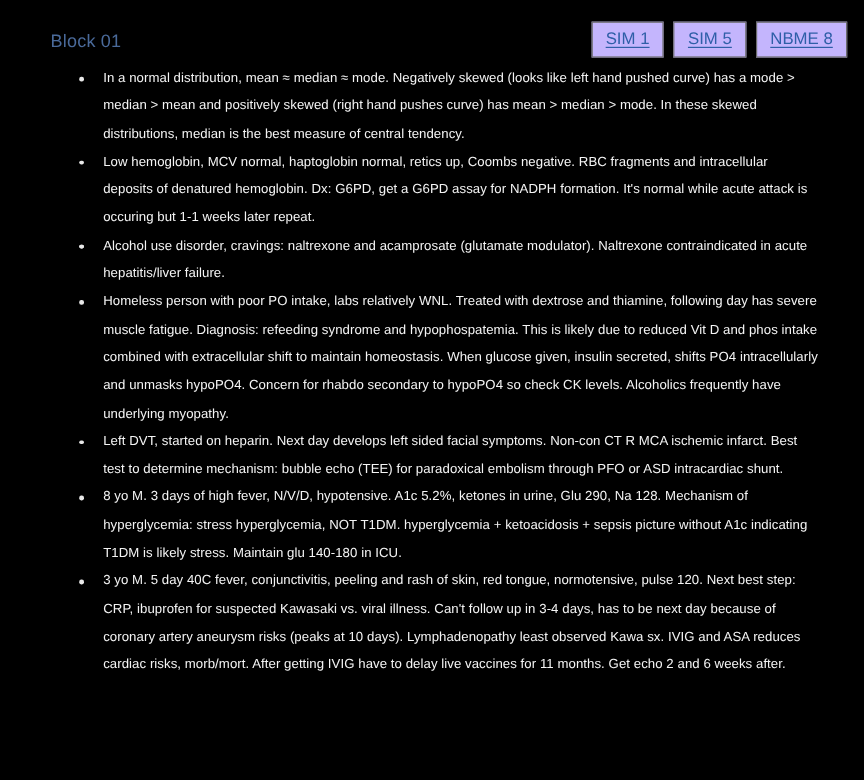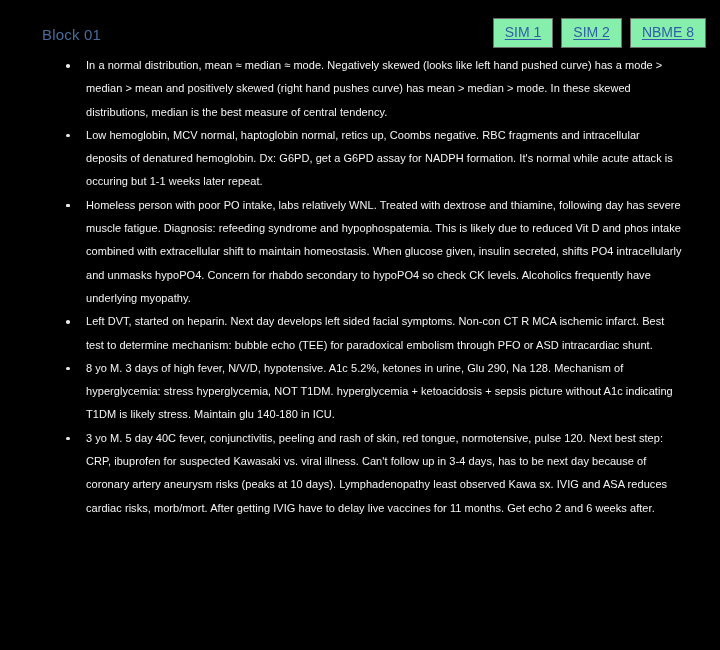--- a/index.html
+++ b/index.html
@@ -48,21 +48,21 @@
   .link-group {
     position: absolute;
     right: 14px;
     top: 18px;
     display: flex;
     gap: 8px;
     align-items: stretch;
   }
   .link-box {
     border: 1px solid #6d6d6d;
-    background: #86efac;
+    background: #c4b5fd;
     padding: 4px 11px 5px 11px;
     display: flex;
     align-items: center;
     justify-content: center;
     box-sizing: border-box;
     min-height: 30px;
     cursor: pointer;
   }
   .link-box .link-text {
     font-size: 14px;
@@ -116,40 +116,44 @@
 <div class="page">
 
   <div class="header">
     <div class="page-title">Block 01</div>
 
     <div class="link-group">
       <div class="link-box">
         <span class="link-text">SIM 1</span>
       </div>
       <div class="link-box">
-        <span class="link-text">SIM 2</span>
+        <span class="link-text">SIM 5</span>
       </div>
       <div class="link-box">
         <span class="link-text">NBME 8</span>
       </div>
     </div>
   </div>
 
   <div class="notes">
     <ul class="bullet-list">
       <li>
         <span class="bullet-dot"></span>
         <span class="bullet-text">In a normal distribution, mean ≈ median ≈ mode. Negatively skewed (looks like left hand pushed curve) has a mode &gt; median &gt; mean and positively skewed (right hand pushes curve) has mean &gt; median &gt; mode. In these skewed distributions, median is the best measure of central tendency.</span>
       </li>
       <li>
         <span class="bullet-dot"></span>
         <span class="bullet-text">Low hemoglobin, MCV normal, haptoglobin normal, retics up, Coombs negative. RBC fragments and intracellular deposits of denatured hemoglobin. Dx: G6PD, get a G6PD assay for NADPH formation. It's normal while acute attack is occuring but 1-1 weeks later repeat.</span>
       </li>
       <li>
         <span class="bullet-dot"></span>
+      </li>
+      <li>
+        <span class="bullet-dot"></span>
+        <span class="bullet-text"> Alcohol use disorder, cravings: naltrexone and acamprosate (glutamate modulator). Naltrexone contraindicated in acute hepatitis/liver failure.</span>
       </li>
       <li>
         <span class="bullet-dot"></span>
         <span class="bullet-text">Homeless person with poor PO intake, labs relatively WNL. Treated with dextrose and thiamine, following day has severe muscle fatigue. Diagnosis: refeeding syndrome and hypophospatemia. This is likely due to reduced Vit D and phos intake combined with extracellular shift to maintain homeostasis. When glucose given, insulin secreted, shifts PO4 intracellularly and unmasks hypoPO4. Concern for rhabdo secondary to hypoPO4 so check CK levels. Alcoholics frequently have underlying myopathy.</span>
       </li>
       <li>
         <span class="bullet-dot"></span>
         <span class="bullet-text">Left DVT, started on heparin. Next day develops left sided facial symptoms. Non-con CT R MCA ischemic infarct. Best test to determine mechanism: bubble echo (TEE) for paradoxical embolism through PFO or ASD intracardiac shunt.</span>
       </li>
       <li>

